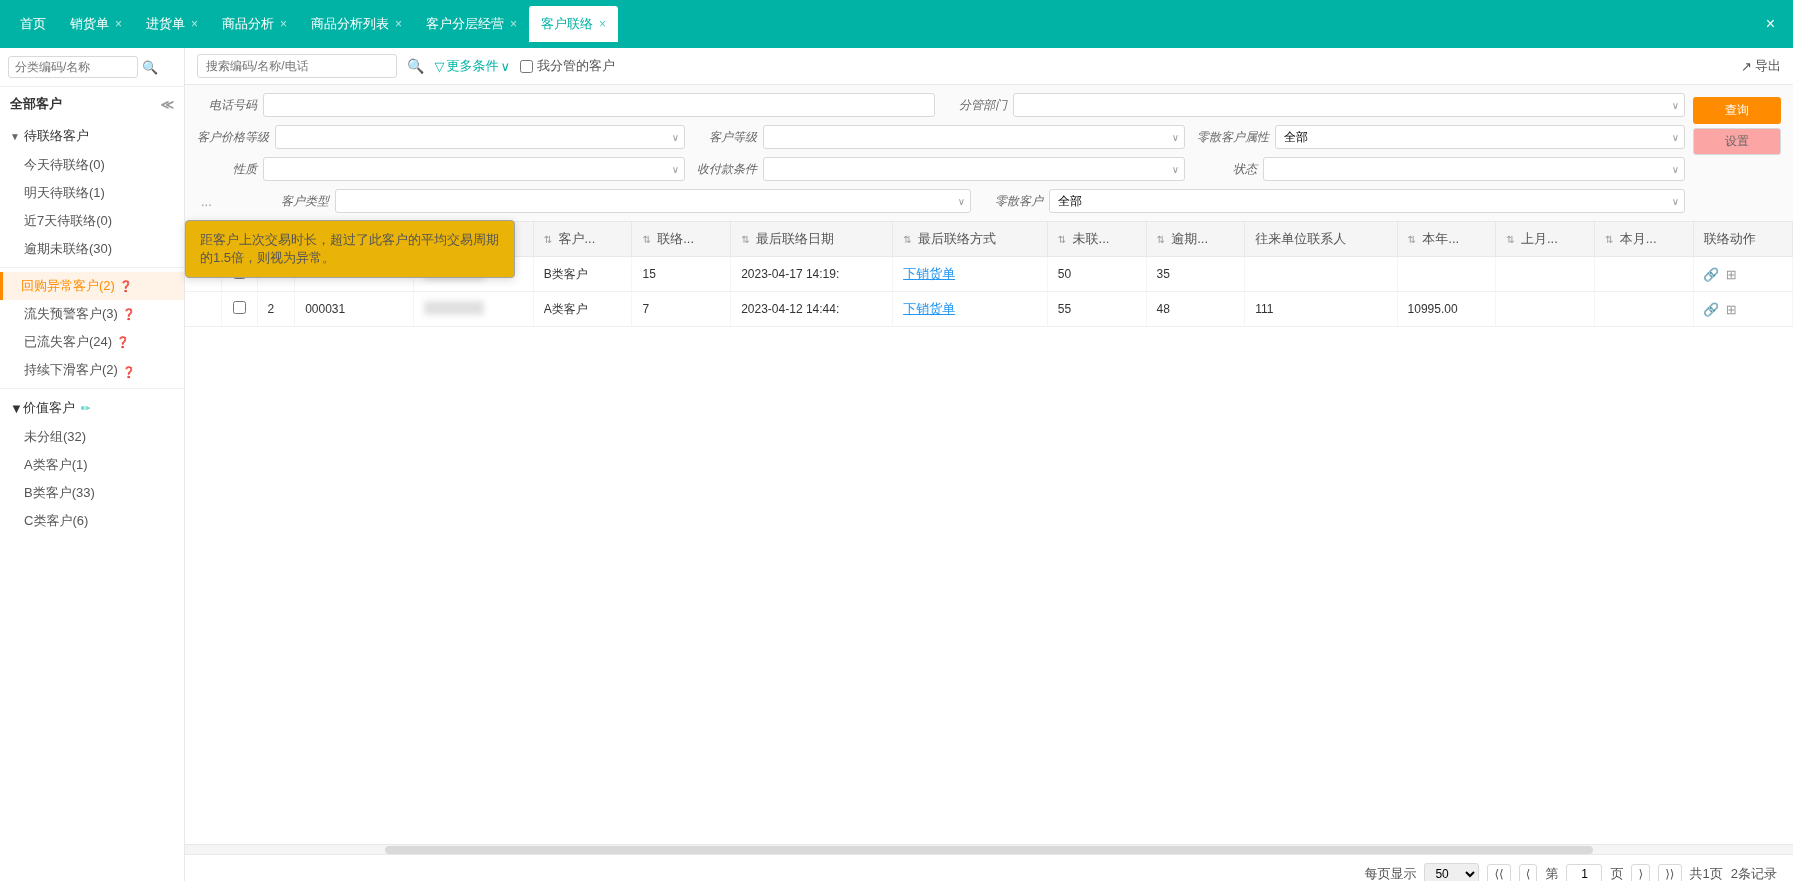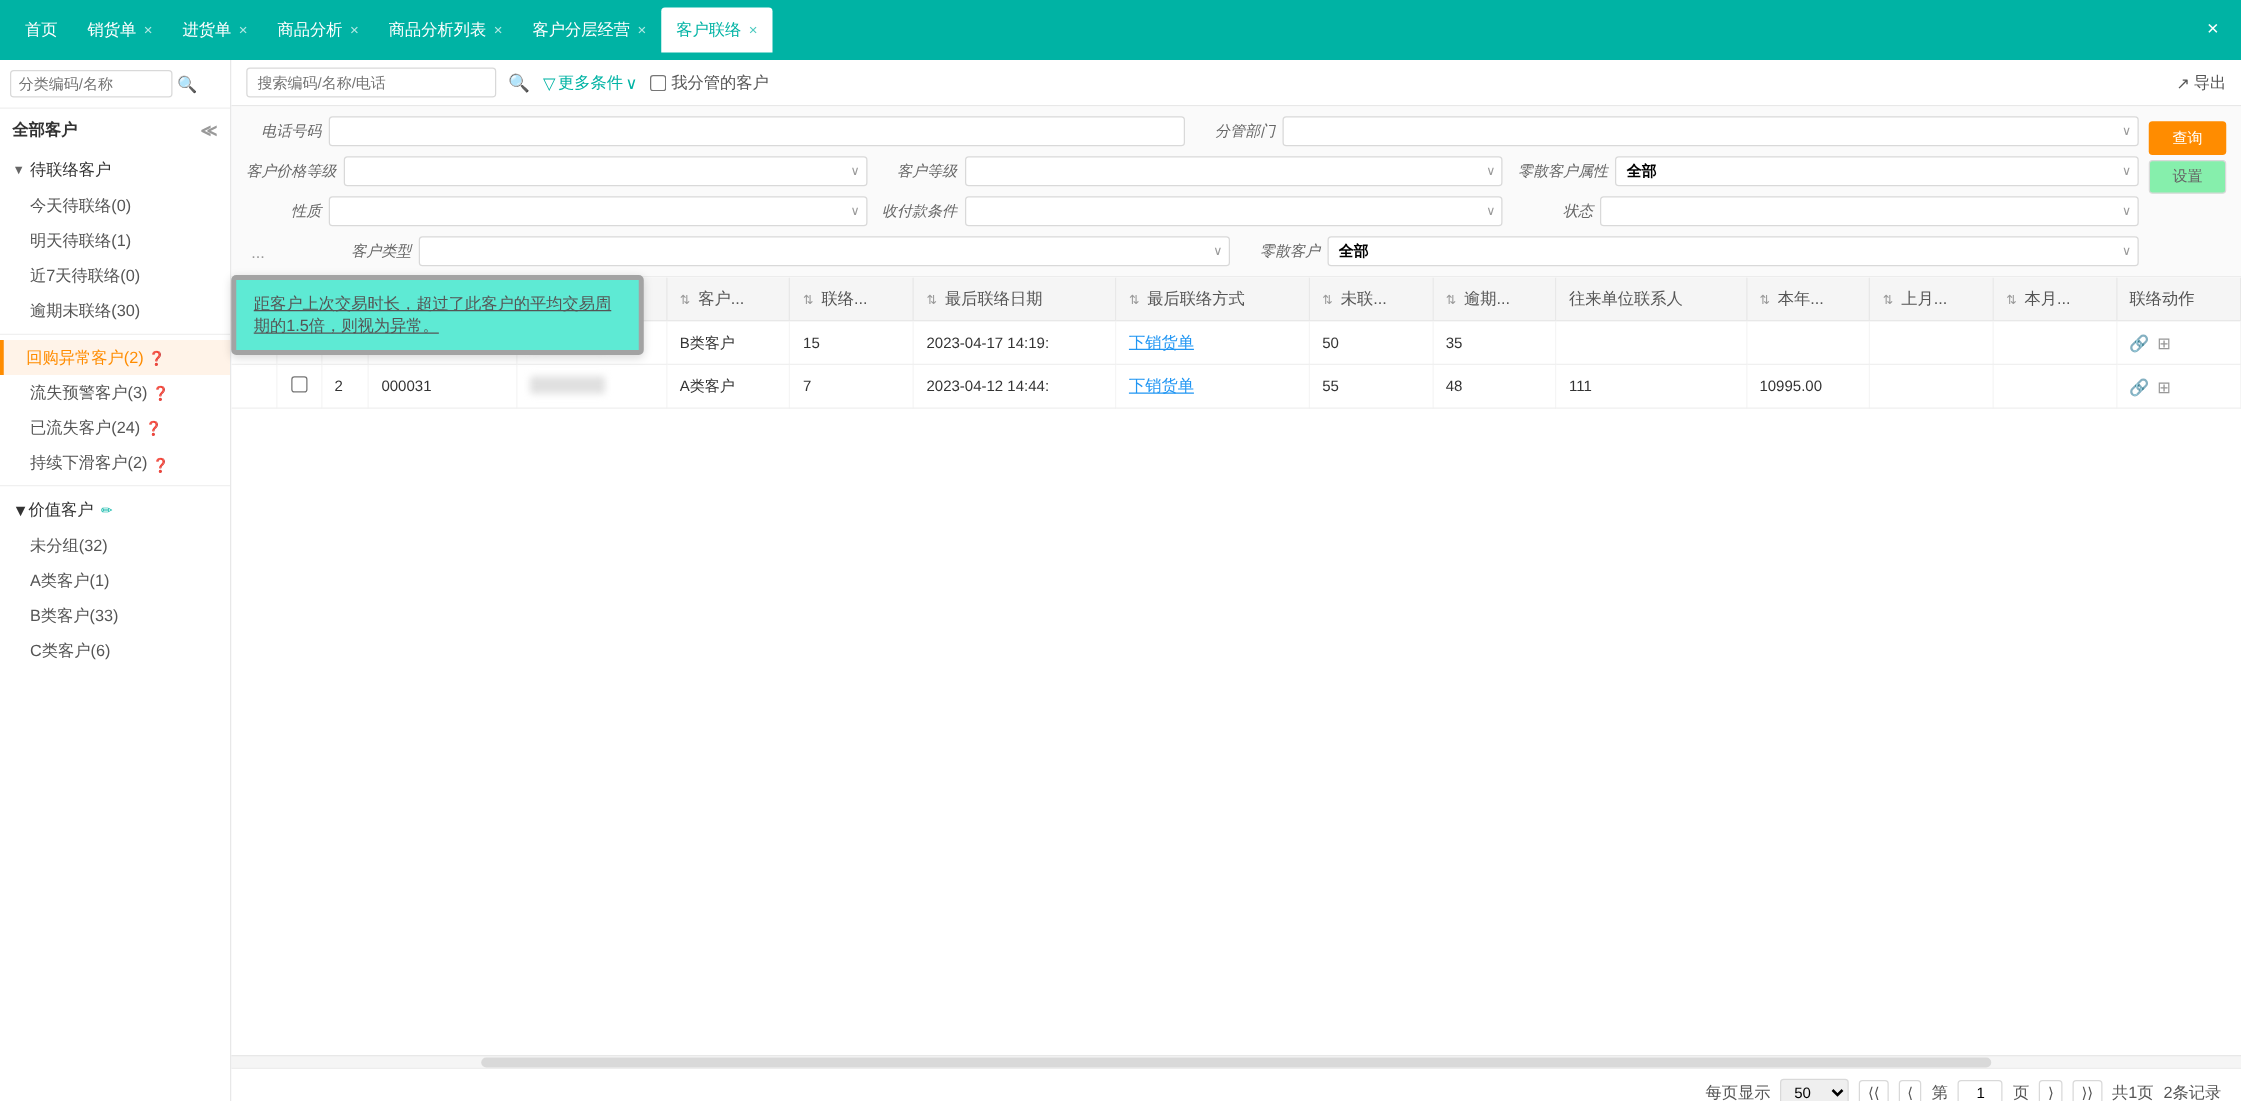--- a/index.html
+++ b/index.html
@@ -106,30 +106,29 @@
       color: #333;
       font-size: 12px;
       cursor: pointer;
     }
 
     
     .tooltip-popup {
       position: absolute;
       left: 185px;
       top: 220px;
-      background: #5eead4;
-      border: 4px solid #a3a3a3;
+      background: #eab308;
+      border: 1px solid #a3a3a3;
       border-radius: 4px;
       padding: 10px 14px;
       font-size: 12px;
       color: #555;
       box-shadow: 0 2px 8px rgba(0,0,0,0.15);
       z-index: 100;
       max-width: 330px;
-      text-decoration: underline;
     }
 
     
     .right-content {
       flex: 1;
       display: flex;
       flex-direction: column;
       overflow: hidden;
     }
 
@@ -227,21 +226,20 @@
       border-radius: 3px;
       padding: 4px 24px 4px 8px;
       font-size: 12px;
       flex: 1;
       outline: none;
       background: white;
       appearance: none;
       position: relative;
       cursor: pointer;
       min-width: 0;
-      font-weight: bold;
     }
     .select-wrapper {
       position: relative;
       flex: 1;
       display: flex;
       align-items: center;
     }
     .select-wrapper .chevron {
       position: absolute;
       right: 6px;
@@ -253,25 +251,25 @@
       background: #ff8c00;
       color: white;
       border: none;
       border-radius: 3px;
       padding: 5px 16px;
       font-size: 12px;
       cursor: pointer;
       white-space: nowrap;
     }
     .settings-btn {
-      background: #86efac;
+      background: #fca5a5;
       color: #666;
       border: 1px solid #d9d9d9;
       border-radius: 3px;
-      padding: 4px 18px;
+      padding: 4px 31px;
       font-size: 12px;
       cursor: pointer;
       white-space: nowrap;
     }
     .btn-group { display: flex; flex-direction: column; gap: 4px; }
     .more-dots { color: #999; cursor: pointer; padding: 0 4px; }
 
     
     .table-container {
       flex: 1;

